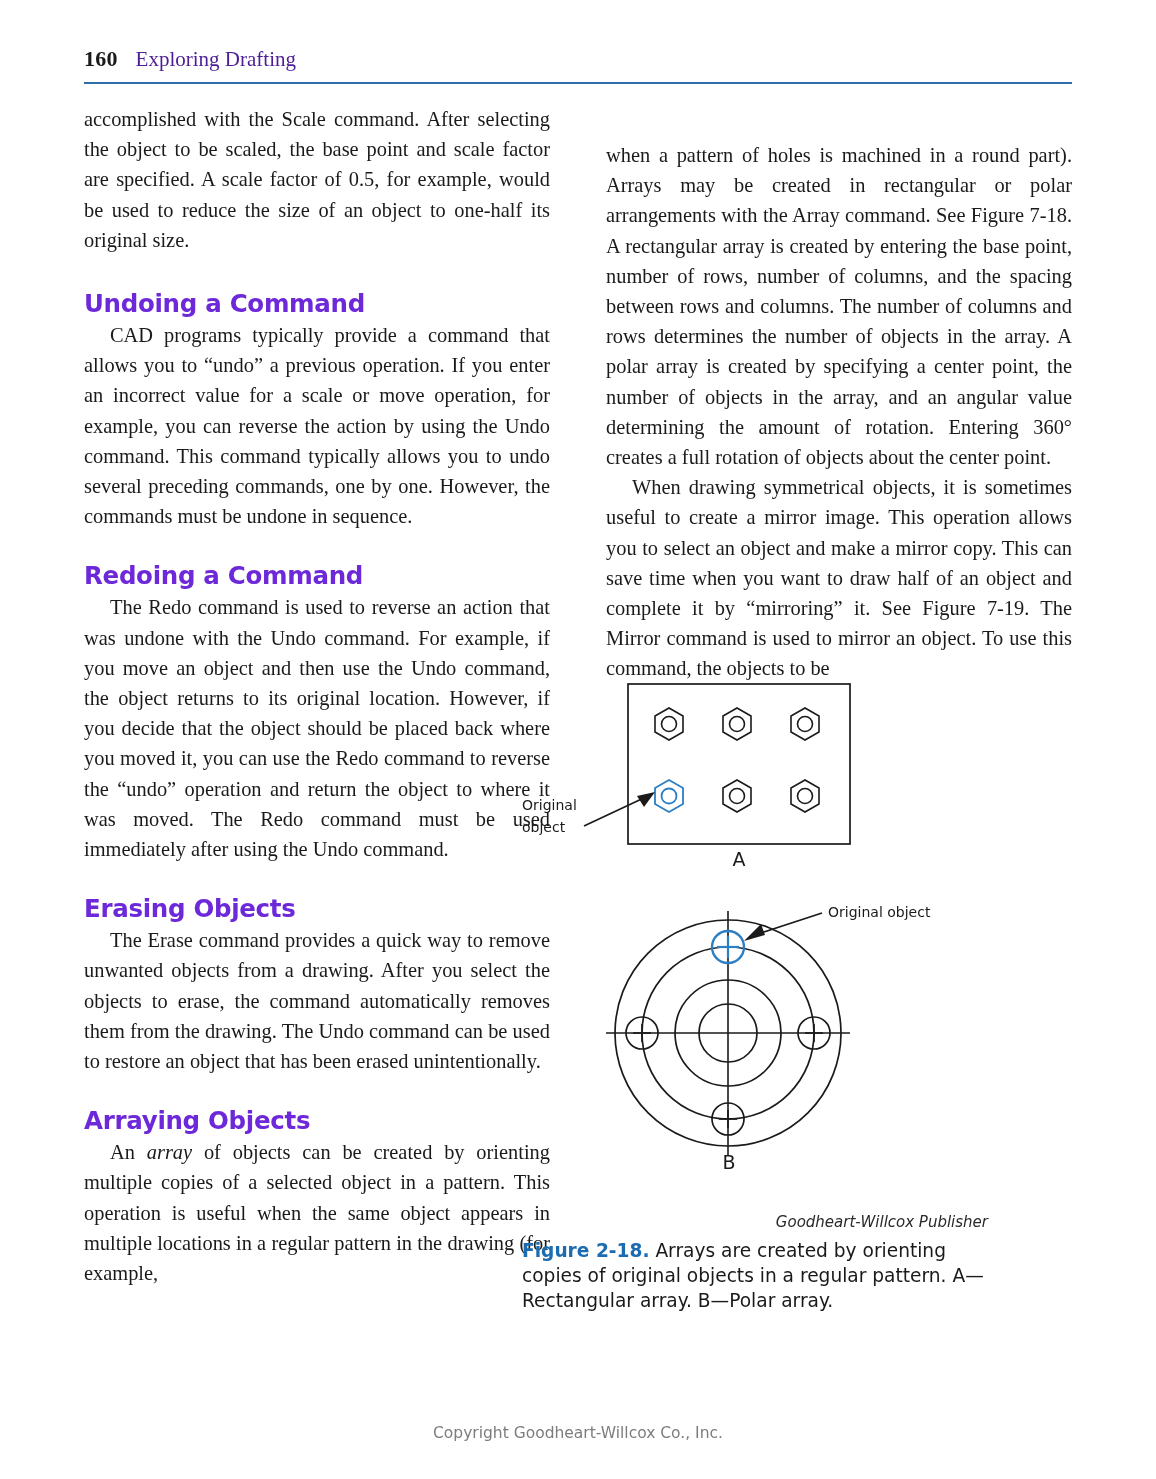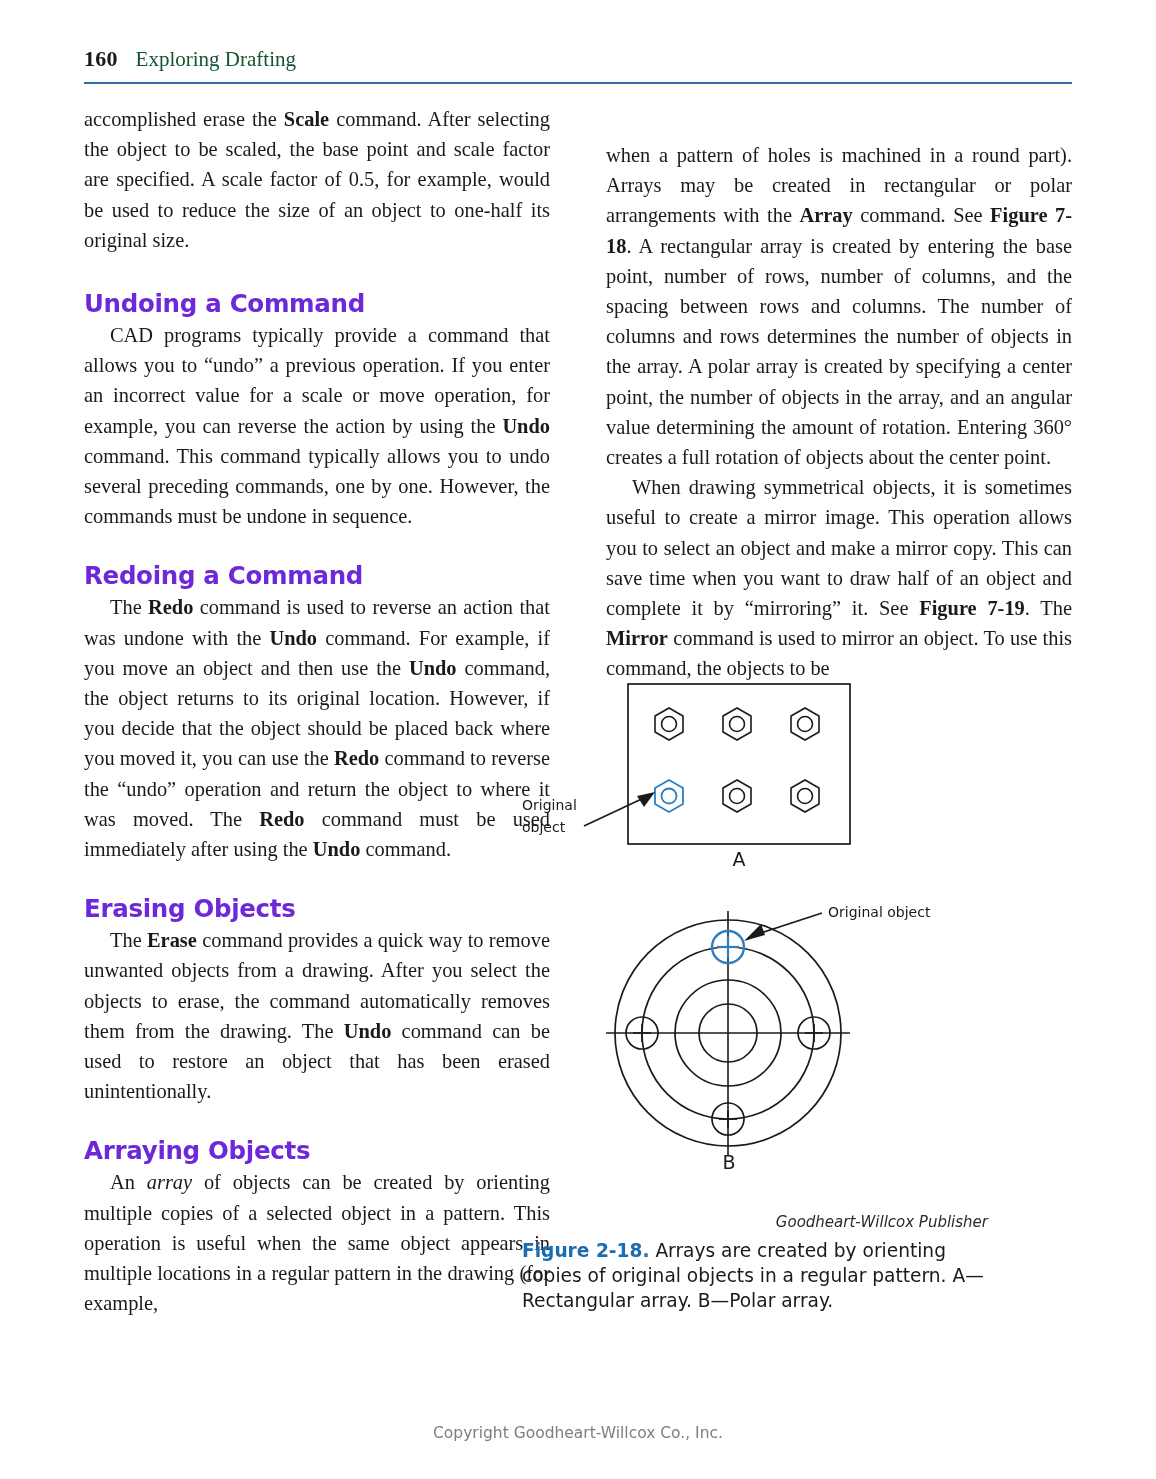--- a/index.html
+++ b/index.html
@@ -35,21 +35,21 @@
   .folio {
     font-family: "Liberation Serif", serif;
     font-weight: bold;
     font-size: 22px;
     letter-spacing: 0.2px;
     color: #1a1a1a;
   }
   .booktitle {
     font-family: "Liberation Serif", serif;
     font-size: 21px;
-    color: #14532d;
+    color: #4c1d95;
   }
   .runhead-rule {
     position: absolute;
     left: 0;
     top: 36px;
     width: 988px;
     height: 2px;
     background: #2f6fa8;
   }
 
@@ -84,21 +84,21 @@
   h2.sec {
     margin: 30px 0 2px 0;
     font-family: "DejaVu Sans", sans-serif;
     font-weight: bold;
     font-size: 24.5px;
     letter-spacing: -0.3px;
     color: #6d28d9;
   }
   h2.sec.first { margin-top: 34px; }
 
-  .b  { font-weight: bold; }
+  .b  { font-weight: normal; }
   .it { font-style: italic; }
 
   
   .figure {
     position: absolute;
     left: 522px;
     top: 676px;
     width: 466px;
   }
   .fig-a-wrap {
@@ -170,21 +170,21 @@
     <div class="runhead-row">
       <span class="folio">160</span>
       <span class="booktitle">Exploring Drafting</span>
     </div>
     <div class="runhead-rule"></div>
   </div>
 
   <div class="cols">
 
     <div class="col col-left">
-      <p class="body"><span>accomplished erase the </span><span class="b">Scale</span><span> command. After selecting the object to be scaled, the base point and scale factor are specified. A scale factor of 0.5, for example, would be used to reduce the size of an object to one-half its original size.</span></p>
+      <p class="body"><span>accomplished with the </span><span class="b">Scale</span><span> command. After selecting the object to be scaled, the base point and scale factor are specified. A scale factor of 0.5, for example, would be used to reduce the size of an object to one-half its original size.</span></p>
 
       <h2 class="sec first">Undoing a Command</h2>
       <p class="body indent"><span>CAD programs typically provide a command that allows you to “undo” a previous operation. If you enter an incorrect value for a scale or move operation, for example, you can reverse the action by using the </span><span class="b">Undo</span><span> command. This command typically allows you to undo several preceding commands, one by one. However, the commands must be undone in sequence.</span></p>
 
       <h2 class="sec">Redoing a Command</h2>
       <p class="body indent"><span>The </span><span class="b">Redo</span><span> command is used to reverse an action that was undone with the </span><span class="b">Undo</span><span> command. For example, if you move an object and then use the </span><span class="b">Undo</span><span> command, the object returns to its original location. However, if you decide that the object should be placed back where you moved it, you can use the </span><span class="b">Redo</span><span> command to reverse the “undo” operation and return the object to where it was moved. The </span><span class="b">Redo</span><span> command must be used immediately after using the </span><span class="b">Undo</span><span> command.</span></p>
 
       <h2 class="sec">Erasing Objects</h2>
       <p class="body indent"><span>The </span><span class="b">Erase</span><span> command provides a quick way to remove unwanted objects from a drawing. After you select the objects to erase, the command automatically removes them from the drawing. The </span><span class="b">Undo</span><span> command can be used to restore an object that has been erased unintentionally.</span></p>
 

